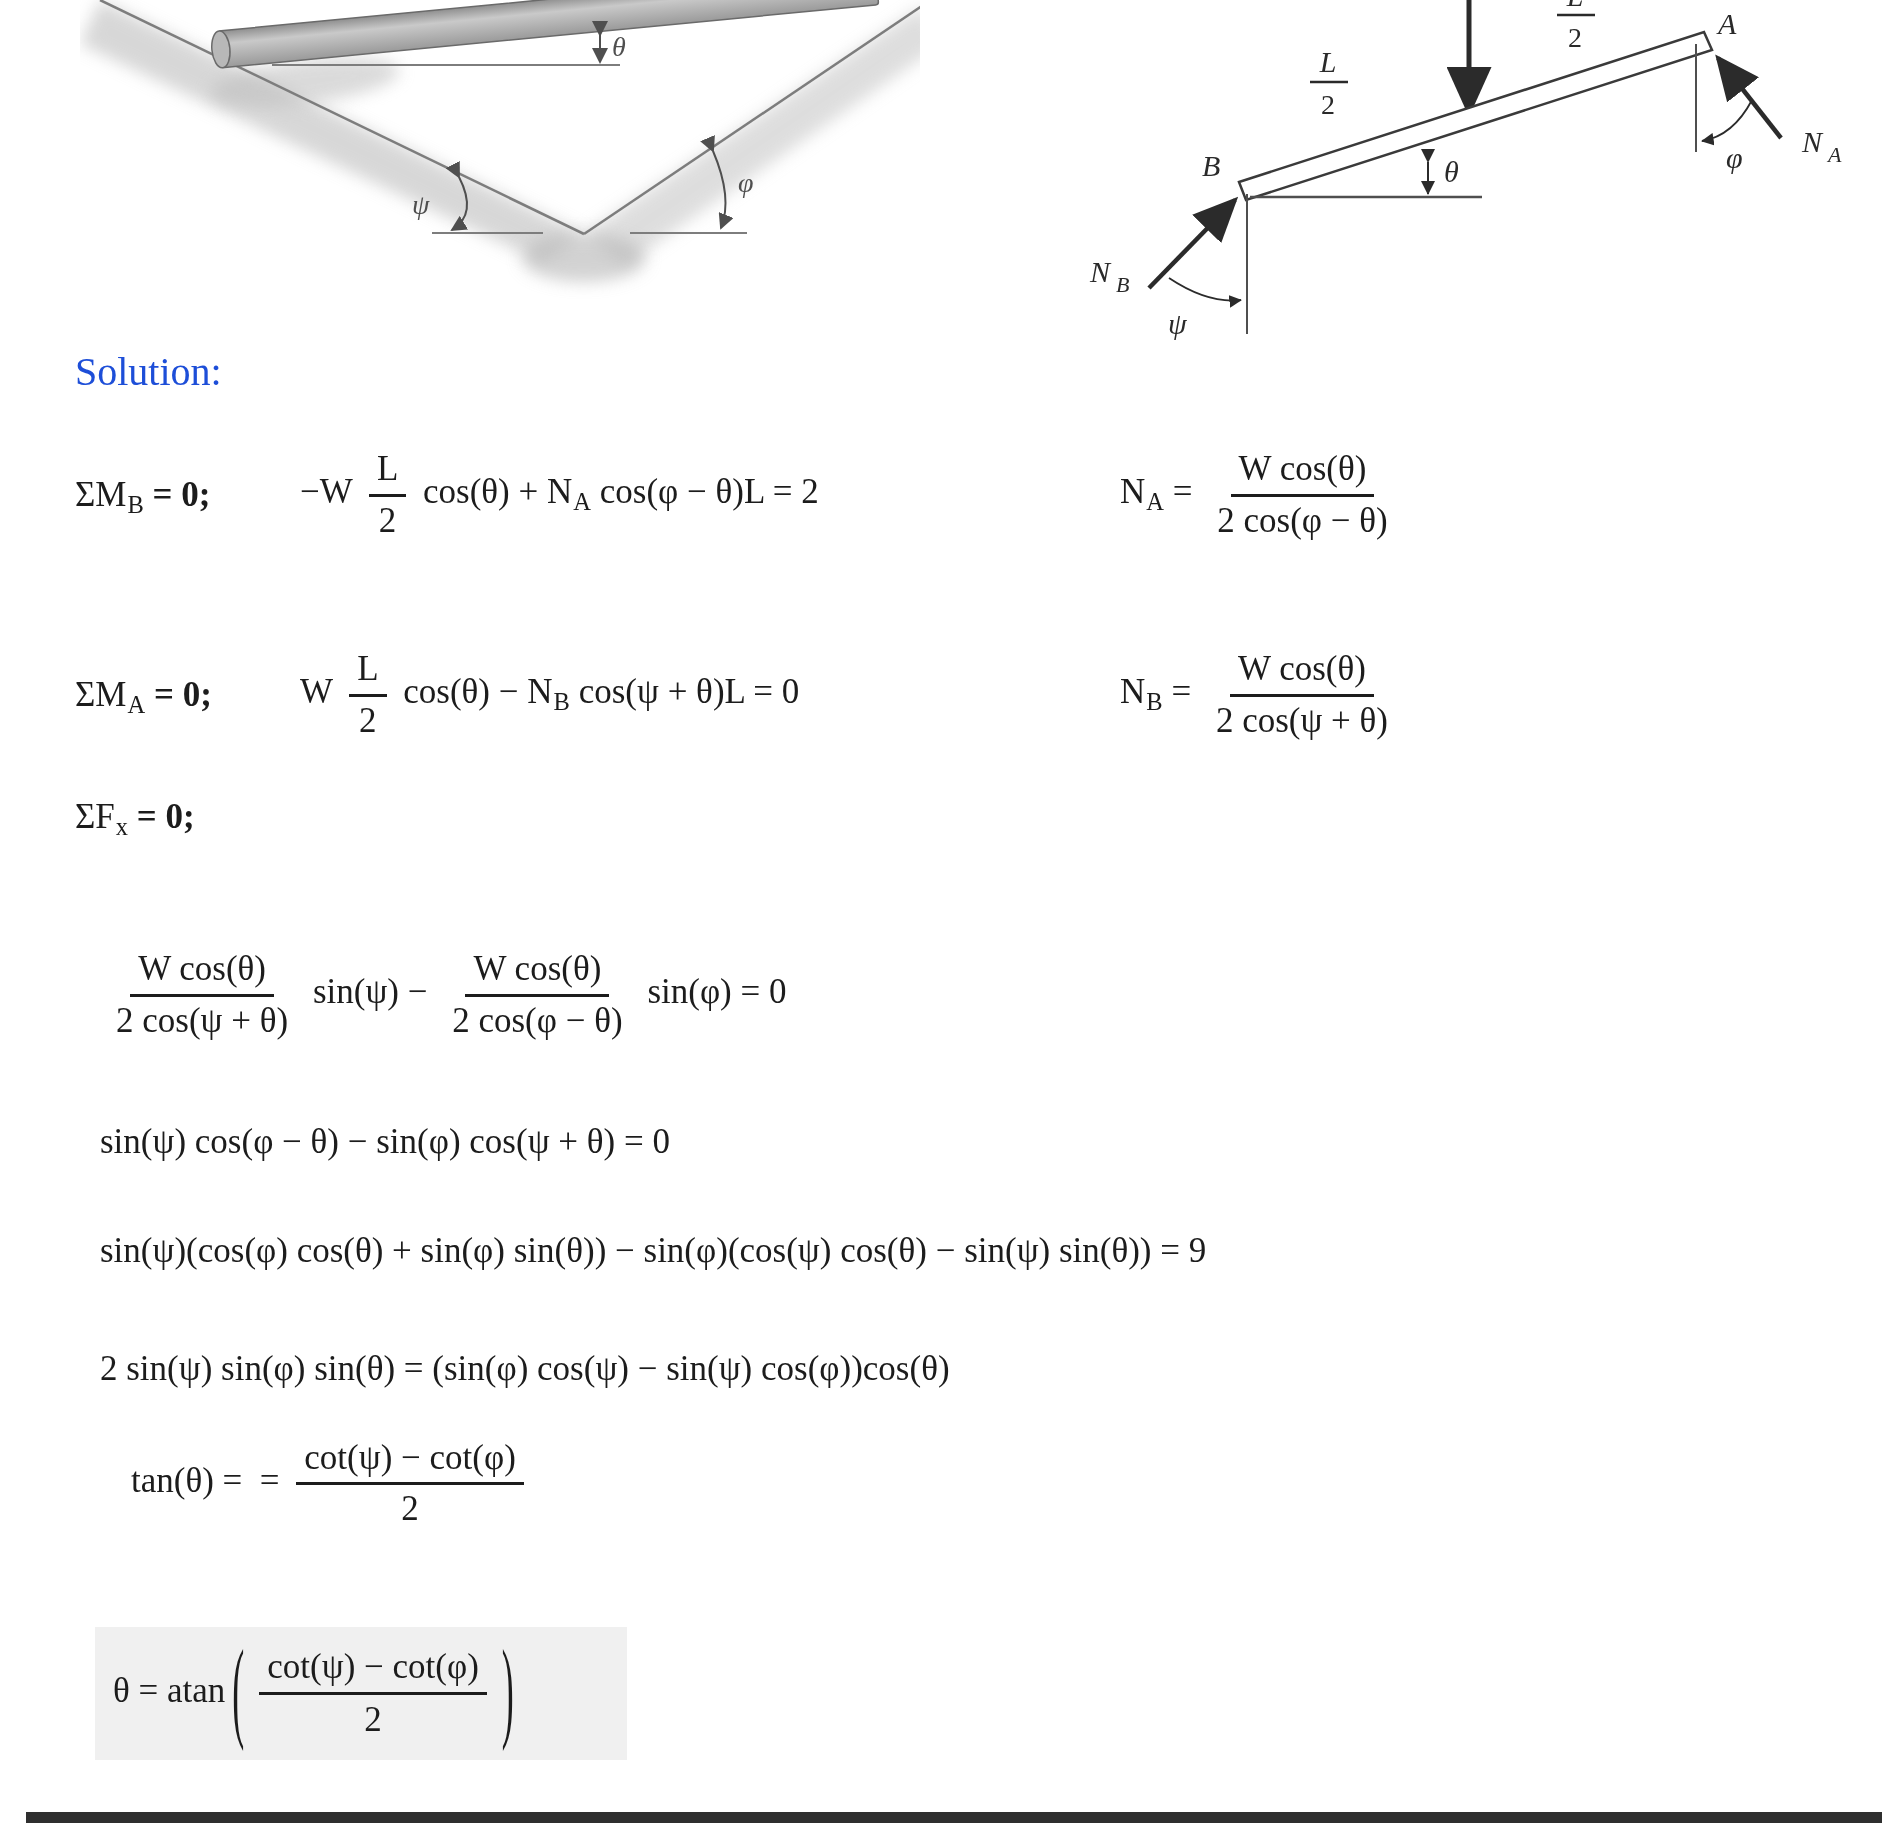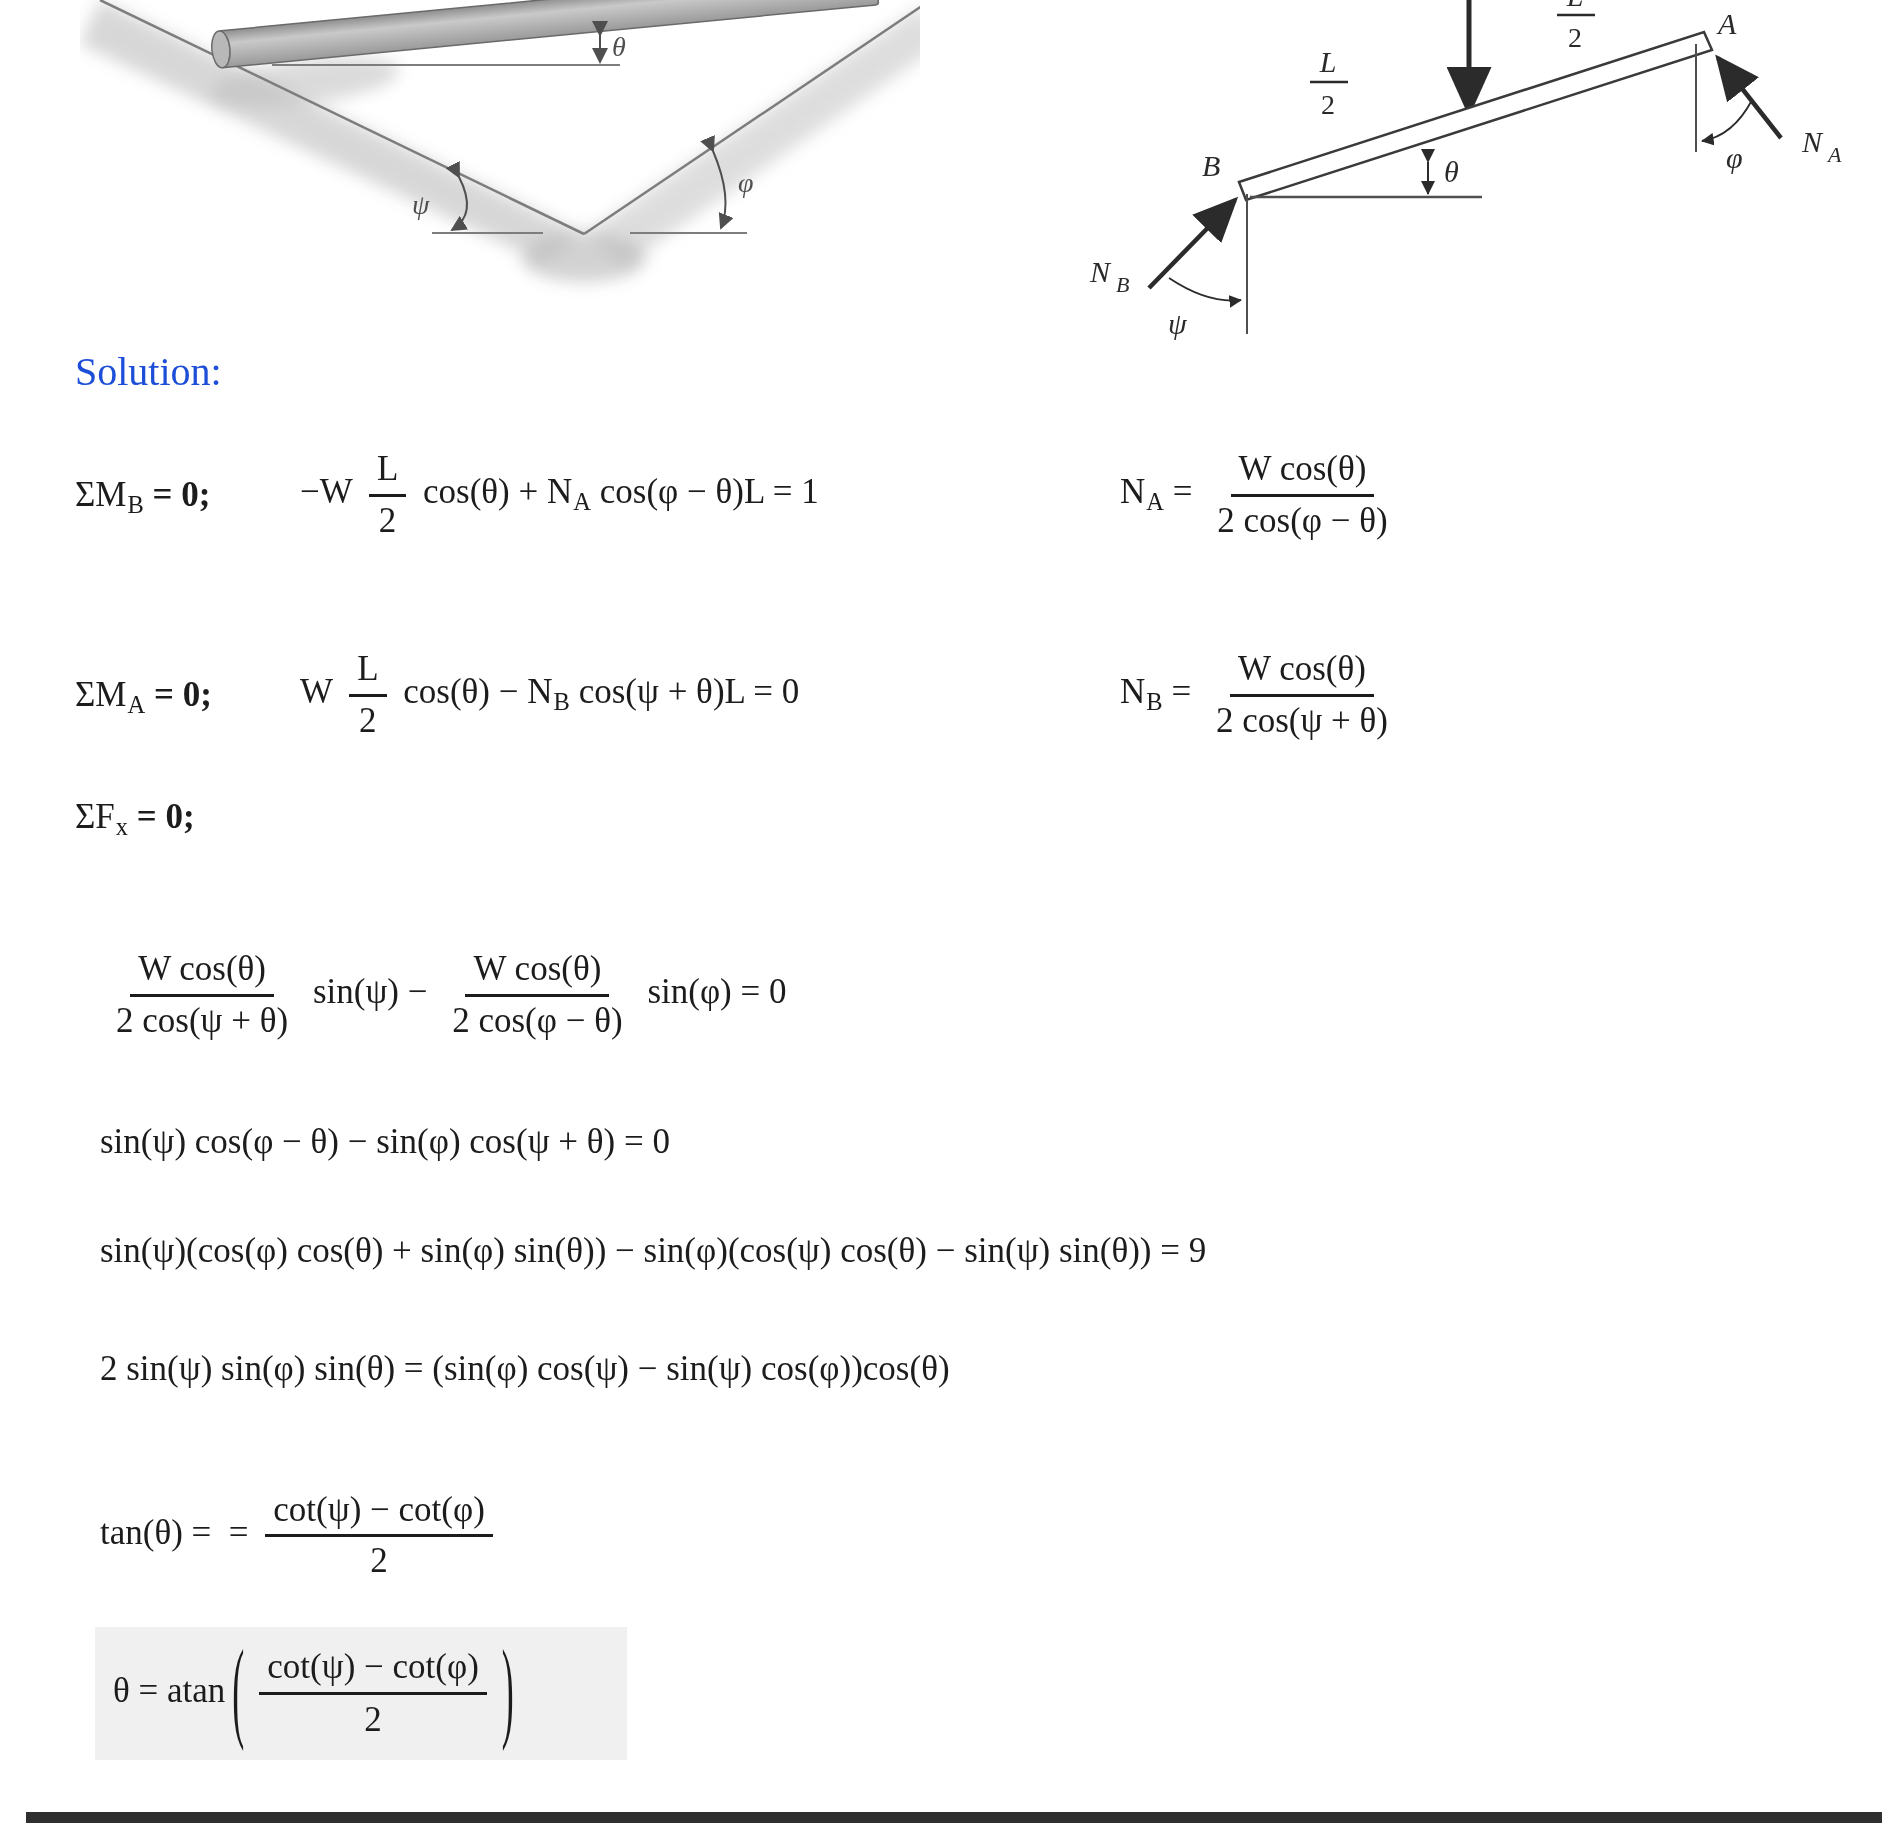--- a/index.html
+++ b/index.html
@@ -131,21 +131,21 @@
     </g>
   </svg>
 
   <div class="solution">Solution:</div>
 
   <div class="eqrow" style="top:425px;height:140px;text-align:right;">
     <div class="cell col-label"><span class="msym"><span class="mbase">ΣM</span><span class="msub">B</span></span><span class="mbold"> = 0;</span></div>
     <div class="cell col-expr"><span class="mtext">−W </span><span class="frac">
           <span class="num">L</span>
           <span class="den">2</span>
-        </span><span class="mtext"> cos(θ) + </span><span class="msym"><span class="mbase">N</span><span class="msub">A</span></span><span class="mtext"> cos(φ − θ)L = 1</span></div>
+        </span><span class="mtext"> cos(θ) + </span><span class="msym"><span class="mbase">N</span><span class="msub">A</span></span><span class="mtext"> cos(φ − θ)L = 2</span></div>
     <div class="cell col-result"><span class="msym"><span class="mbase">N</span><span class="msub">A</span></span><span class="mtext"> = </span><span class="frac">
           <span class="num">W cos(θ)</span>
           <span class="den">2 cos(φ − θ)</span>
         </span></div>
   </div>
 
   <div class="eqrow" style="top:625px;height:140px;">
     <div class="cell col-label"><span class="msym"><span class="mbase">ΣM</span><span class="msub">A</span></span><span class="mbold"> = 0;</span></div>
     <div class="cell col-expr"><span class="mtext">W </span><span class="frac">
           <span class="num">L</span>
@@ -176,21 +176,21 @@
   </div>
 
   <div class="eqrow" style="top:1222px;height:58px;">
     <div class="cell col-indent"><span class="mtext">sin(ψ)(cos(φ) cos(θ) + sin(φ) sin(θ)) − sin(φ)(cos(ψ) cos(θ) − sin(ψ) sin(θ)) = 9</span></div>
   </div>
 
   <div class="eqrow" style="top:1340px;height:58px;">
     <div class="cell col-indent"><span class="mtext">2 sin(ψ) sin(φ) sin(θ) = (sin(φ) cos(ψ) − sin(ψ) cos(φ))cos(θ)</span></div>
   </div>
 
-  <div class="eqrow" style="top:1463px;height:145px;">
+  <div class="eqrow" style="top:1411px;height:145px;margin-left:31px;">
     <div class="cell col-indent"><span class="mtext">tan(θ) = </span><span class="mtext"> = </span><span class="frac">
           <span class="num">cot(ψ) − cot(φ)</span>
           <span class="den">2</span>
         </span></div>
   </div>
 
   <div class="highlight-box">
     <div><span class="mtext">θ = atan</span><span class="tallparen">(</span><span class="frac">
           <span class="num">cot(ψ) − cot(φ)</span>
           <span class="den">2</span>

